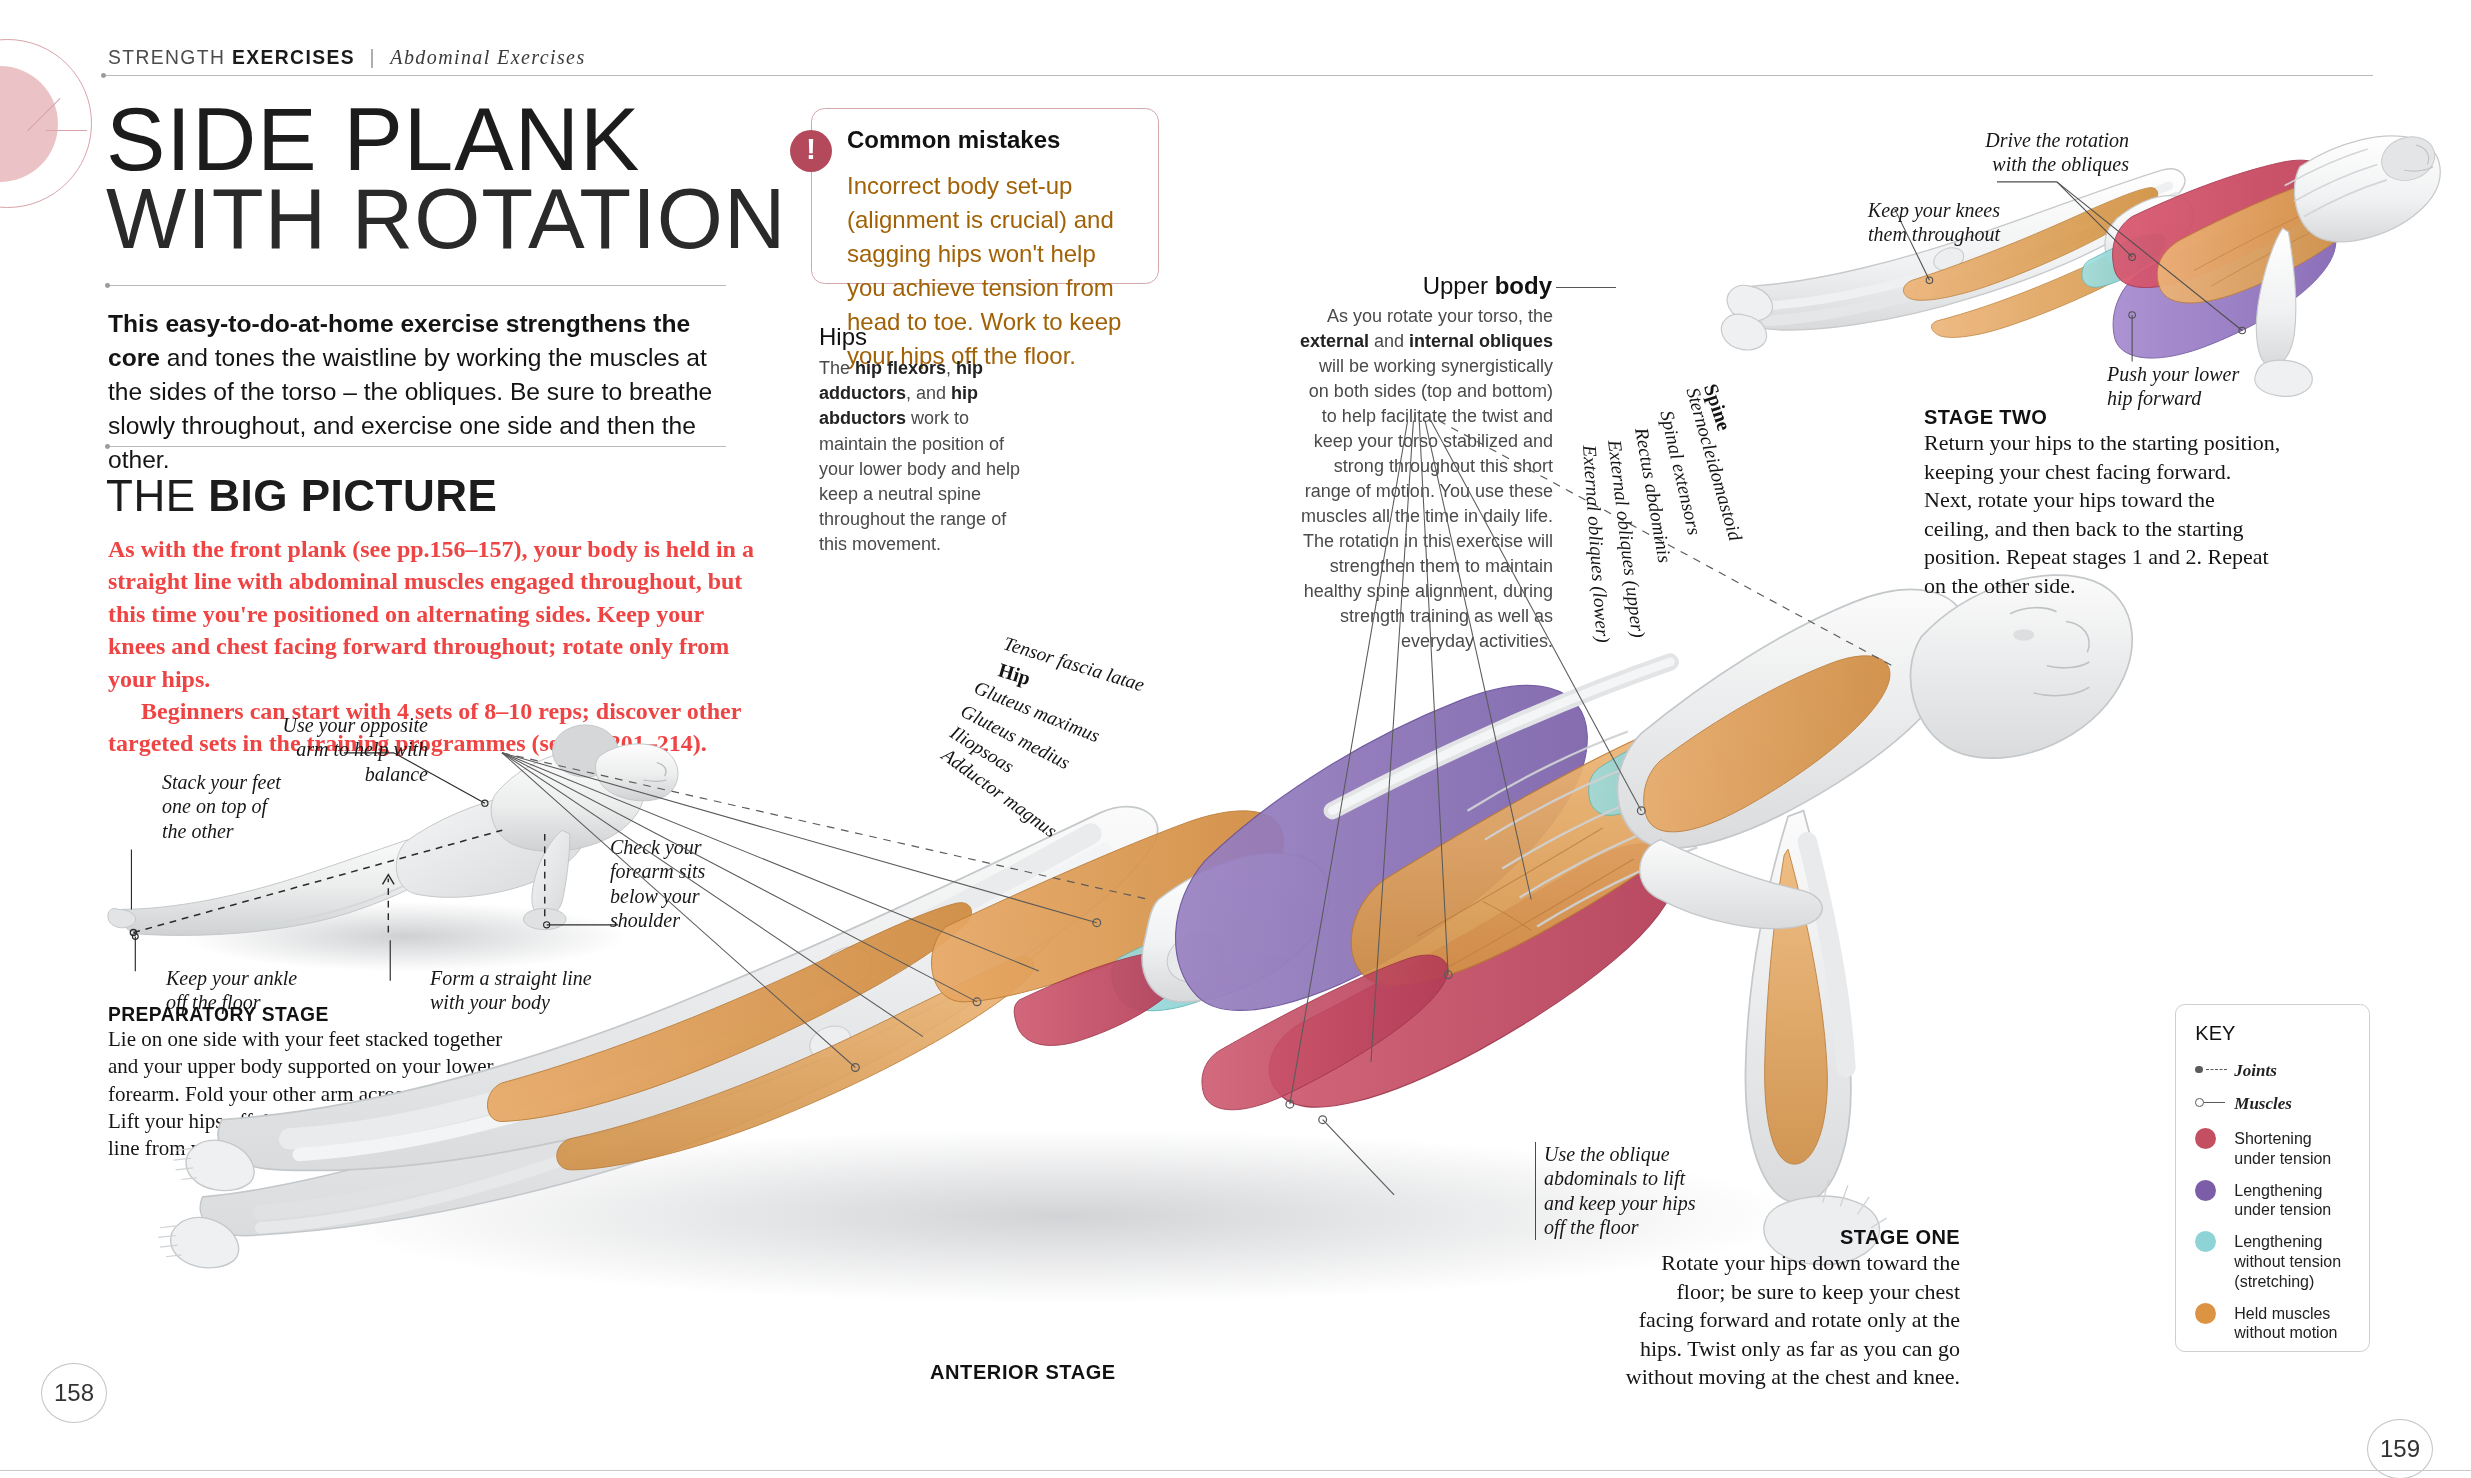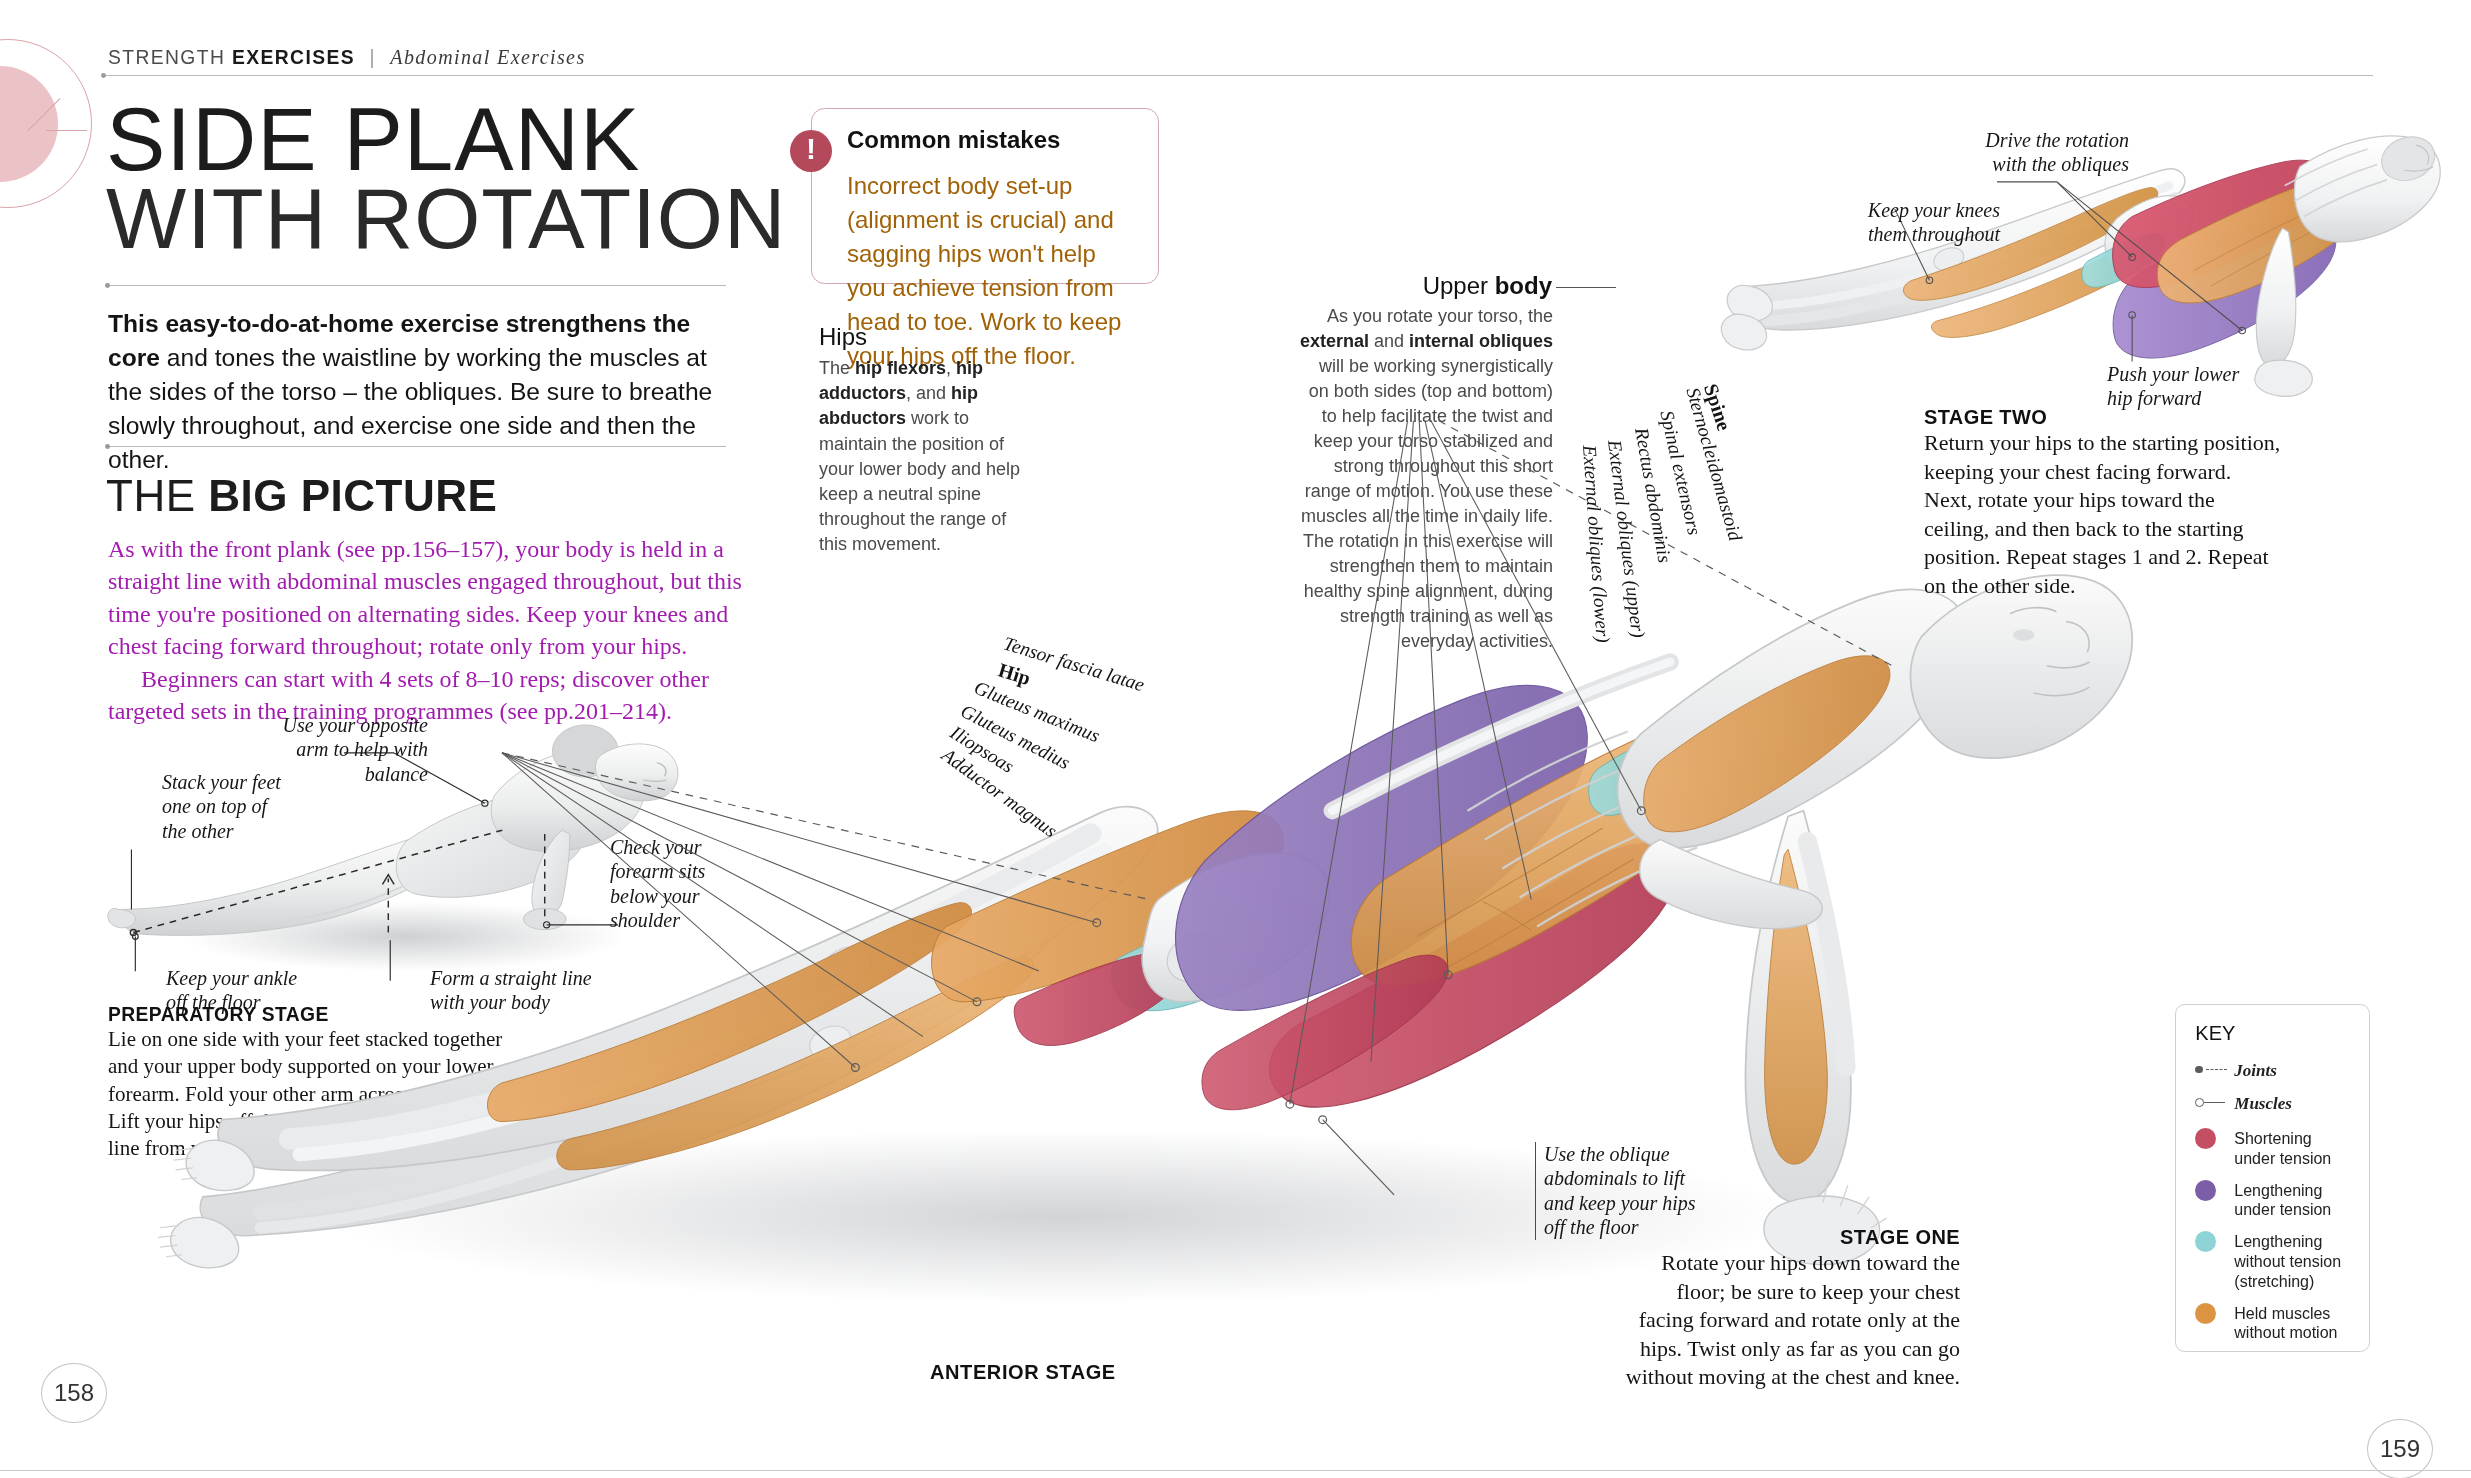--- a/index.html
+++ b/index.html
@@ -100,22 +100,23 @@
     position: absolute; left: 106px; top: 471px;
     font-size: 44px; letter-spacing: 0.5px; color: #1c1c1c;
   }
   .bigpic-head .thin { font-weight: 200; }
   .bigpic-head .fat  { font-weight: 700; }
 
   .bigpic-body {
     position: absolute; left: 108px; top: 533px;
     width: 647px;
     font-family: "Liberation Serif", serif;
-    font-size: 24px; line-height: 1.35; color: #a21caf;
+    font-size: 24px; line-height: 1.35; color: #ef4444;
     text-align: left;
+    font-weight: bold;
   }
   .bigpic-body p + p { text-indent: 33px; }
 
   
   .cm-box {
     position: absolute; left: 811px; top: 108px;
     width: 348px; height: 176px;
     border: 1.4px solid #d3a7ad; border-radius: 13.5px;
     background: #fff;
   }

